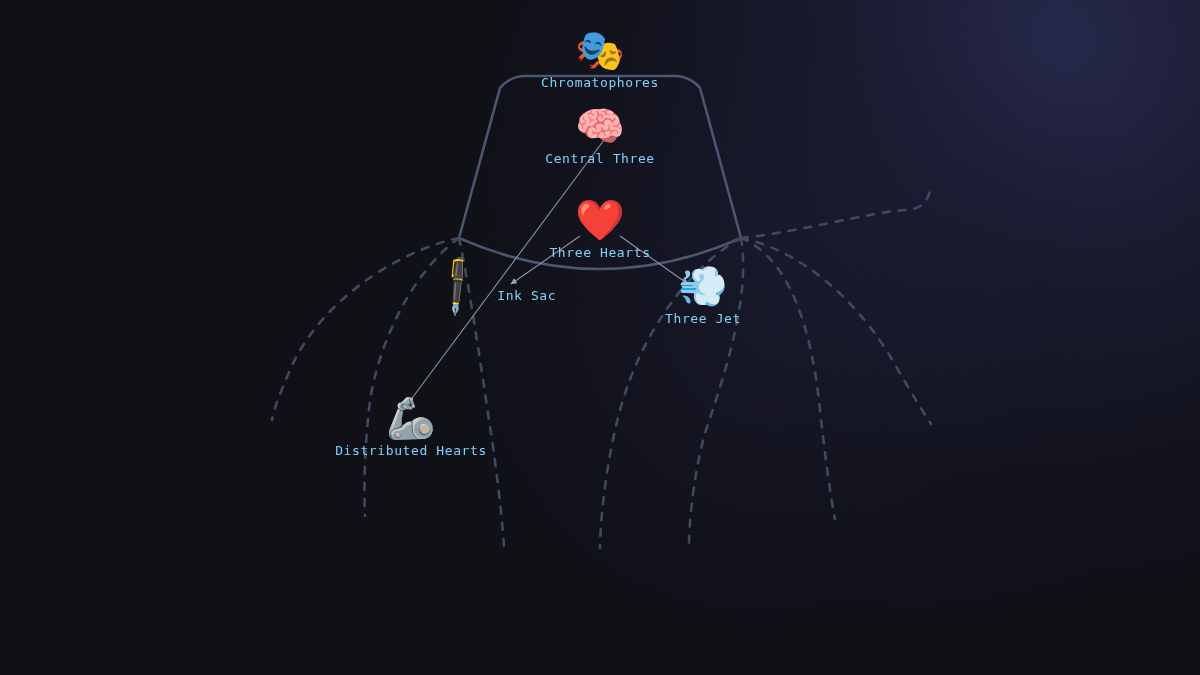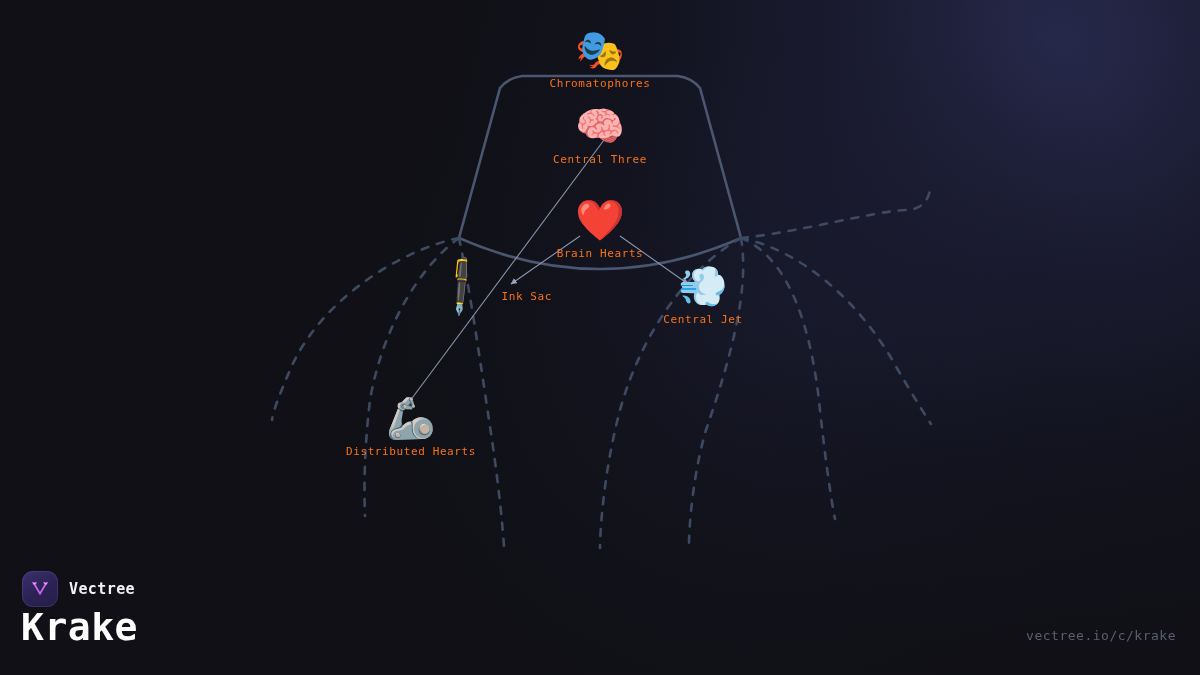--- a/index.html
+++ b/index.html
@@ -55,23 +55,23 @@
     display: block;
     height: 44px;
   }
   .node-emoji.rotated {
     display: inline-block;
     transform: rotate(-40deg);
   }
   .node-label {
     display: inline-block;
     font-family: "DejaVu Sans Mono", "Liberation Mono", monospace;
-    font-size: 11px;
+    font-size: 13px;
     letter-spacing: 0.6px;
-    color: #f97316;
+    color: #7dd3fc;
     margin-top: 0;
     padding: 1px 5px;
     border-radius: 4px;
     white-space: nowrap;
   }
   
   #footer {
     position: absolute;
     left: 0; right: 0; bottom: 0;
     height: 120px;
@@ -173,59 +173,32 @@
     <span class="node-label">Chromatophores</span>
   </div>
 
   <div class="node" style="left:600px; top:104px;">
     <span class="node-emoji">🧠</span>
     <span class="node-label">Central Three</span>
   </div>
 
   <div class="node" style="left:600px; top:198px;">
     <span class="node-emoji">❤️</span>
-    <span class="node-label">Brain Hearts</span>
+    <span class="node-label">Three Hearts</span>
   </div>
 
   <div class="node" style="left:497px; top:264px;">
     <span class="node-emoji rotated">🖋️</span>
     <span class="node-label">Ink Sac</span>
   </div>
 
   <div class="node" style="left:703px; top:264px;">
     <span class="node-emoji">💨</span>
-    <span class="node-label">Central Jet</span>
+    <span class="node-label">Three Jet</span>
   </div>
 
   <div class="node" style="left:411px; top:396px;">
     <span class="node-emoji">🦾</span>
     <span class="node-label">Distributed Hearts</span>
   </div>
 
-  <div id="footer">
-
-    <div id="brand-row">
-      <div id="brand-logo">
-        <svg width="22" height="22" viewBox="0 0 22 22" xmlns="http://www.w3.org/2000/svg">
-          <g stroke="#d066f5" stroke-width="1.7" stroke-linecap="round" fill="none">
-            <path d="M5.4,6.2 L11,15.6 L16.6,6.2"></path>
-          </g>
-          <g stroke="#e58cff" stroke-width="1.3" stroke-linecap="round" fill="none">
-            <path d="M4.0,4.6 L5.1,6.0"></path>
-            <path d="M7.0,4.6 L6.2,6.0"></path>
-            <path d="M15.1,4.6 L16.3,6.0"></path>
-            <path d="M18.1,4.6 L17.3,6.0"></path>
-          </g>
-          <g fill="#f0a8ff">
-            <circle cx="5.4" cy="5.3" r="0.85"></circle>
-            <circle cx="16.6" cy="5.3" r="0.85"></circle>
-          </g>
-        </svg>
-      </div>
-      <div id="brand-name">Vectree</div>
-    </div>
-
-    <div id="page-title">Krake</div>
-
-    <div id="footer-url">vectree.io/c/krake</div>
-  </div>
 
 </div>
 
 </body></html>

